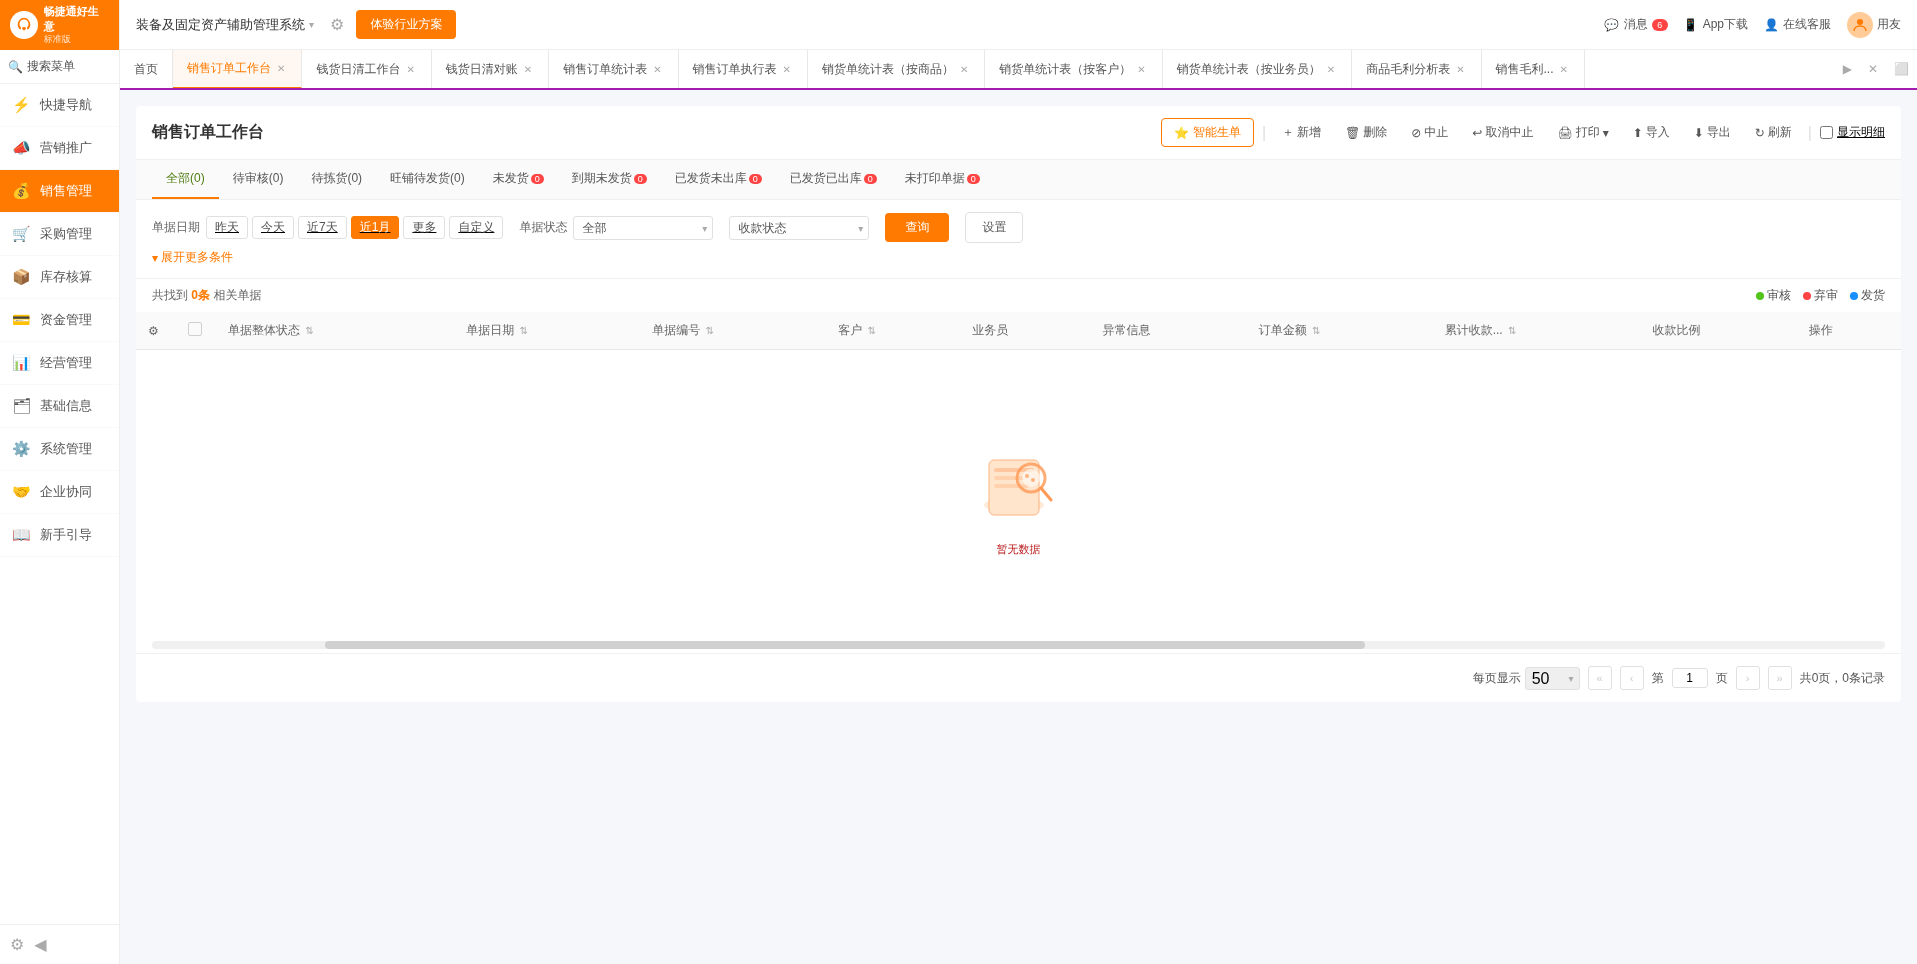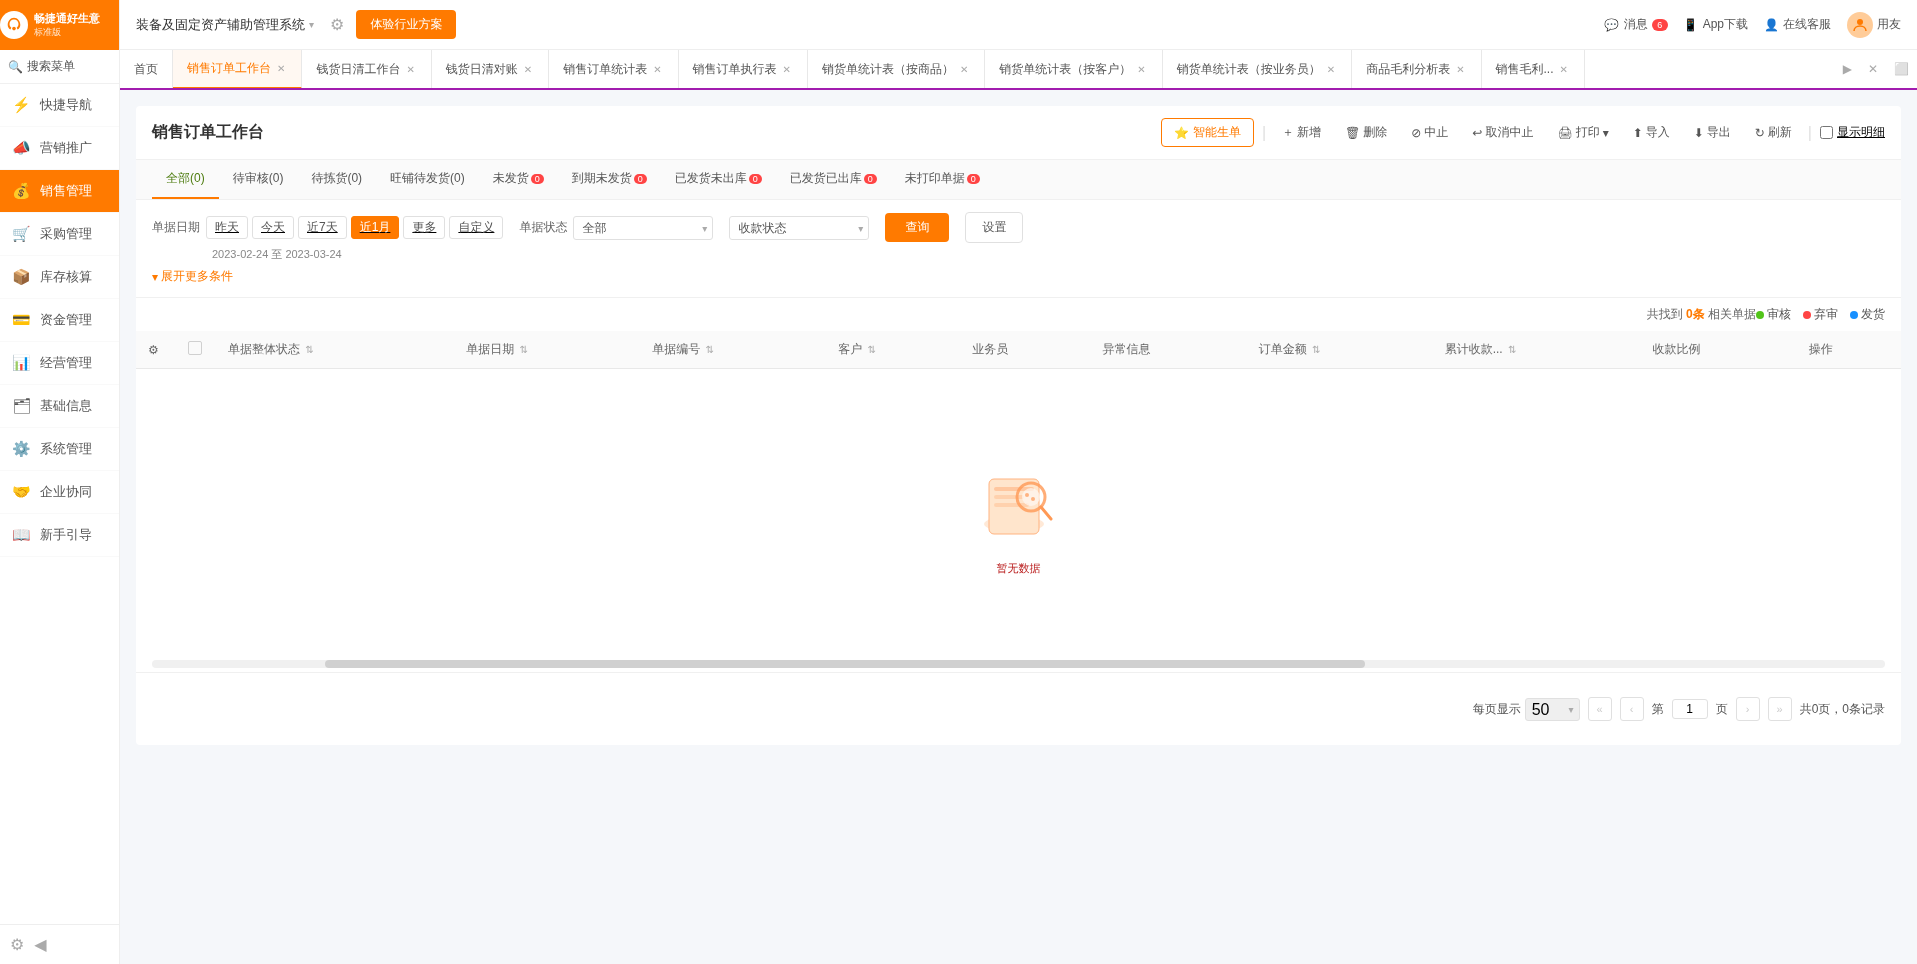--- a/index.html
+++ b/index.html
@@ -10,20 +10,21 @@
       width: 120px;
       background: #fff;
       display: flex;
       flex-direction: column;
       border-right: 1px solid #eee;
       flex-shrink: 0;
     }
     .sidebar-logo {
       background: #ff7a00;
       color: #fff;
+      padding: 10px;
       display: flex;
       align-items: center;
       gap: 6px;
       height: 50px;
     }
     .sidebar-logo-icon {
       width: 28px;
       height: 28px;
       background: #fff;
       border-radius: 50%;
@@ -385,23 +386,24 @@
       padding: 6px 16px;
       cursor: pointer;
       font-size: 12px;
     }
 
     
     .table-toolbar {
       padding: 8px 16px;
       display: flex;
       align-items: center;
-      justify-content: flex-end;
+      justify-content: space-between;
       font-size: 12px;
       color: #666;
+      gap: 9px;
     }
     .table-toolbar-actions {
       display: flex;
       align-items: center;
       gap: 12px;
     }
     .tbl-action-btn {
       display: flex;
       align-items: center;
       gap: 3px;
@@ -449,21 +451,21 @@
     .empty-text {
       color: #b91c1c;
       font-size: 11px;
     }
 
     
     .pagination-bar {
       display: flex;
       align-items: center;
       justify-content: flex-end;
-      padding: 24px 16px;
+      padding: 12px 16px;
       border-top: 1px solid #f0f0f0;
       gap: 8px;
       font-size: 12px;
       color: #555;
     }
     .pagination-select-wrap {
       display: flex;
       align-items: center;
       gap: 4px;
     }
@@ -791,23 +793,20 @@
               <select class="filter-select">
                 <option value="">收款状态</option>
               </select>
             </div>
           </div>
 
           <button class="btn-query">查询</button>
           <button class="btn-set">设置</button>
         </div>
 
-        <div style="margin-top:4px;margin-left:60px;">
-          <span class="filter-date-range">2023-02-24 至 2023-03-24</span>
-        </div>
 
         <div style="text-align:center;margin-top:6px;">
           <span class="filter-expand">
             <span>▾</span>
             <span>展开更多条件</span>
           </span>
         </div>
       </div>
 
       <div class="table-toolbar">

